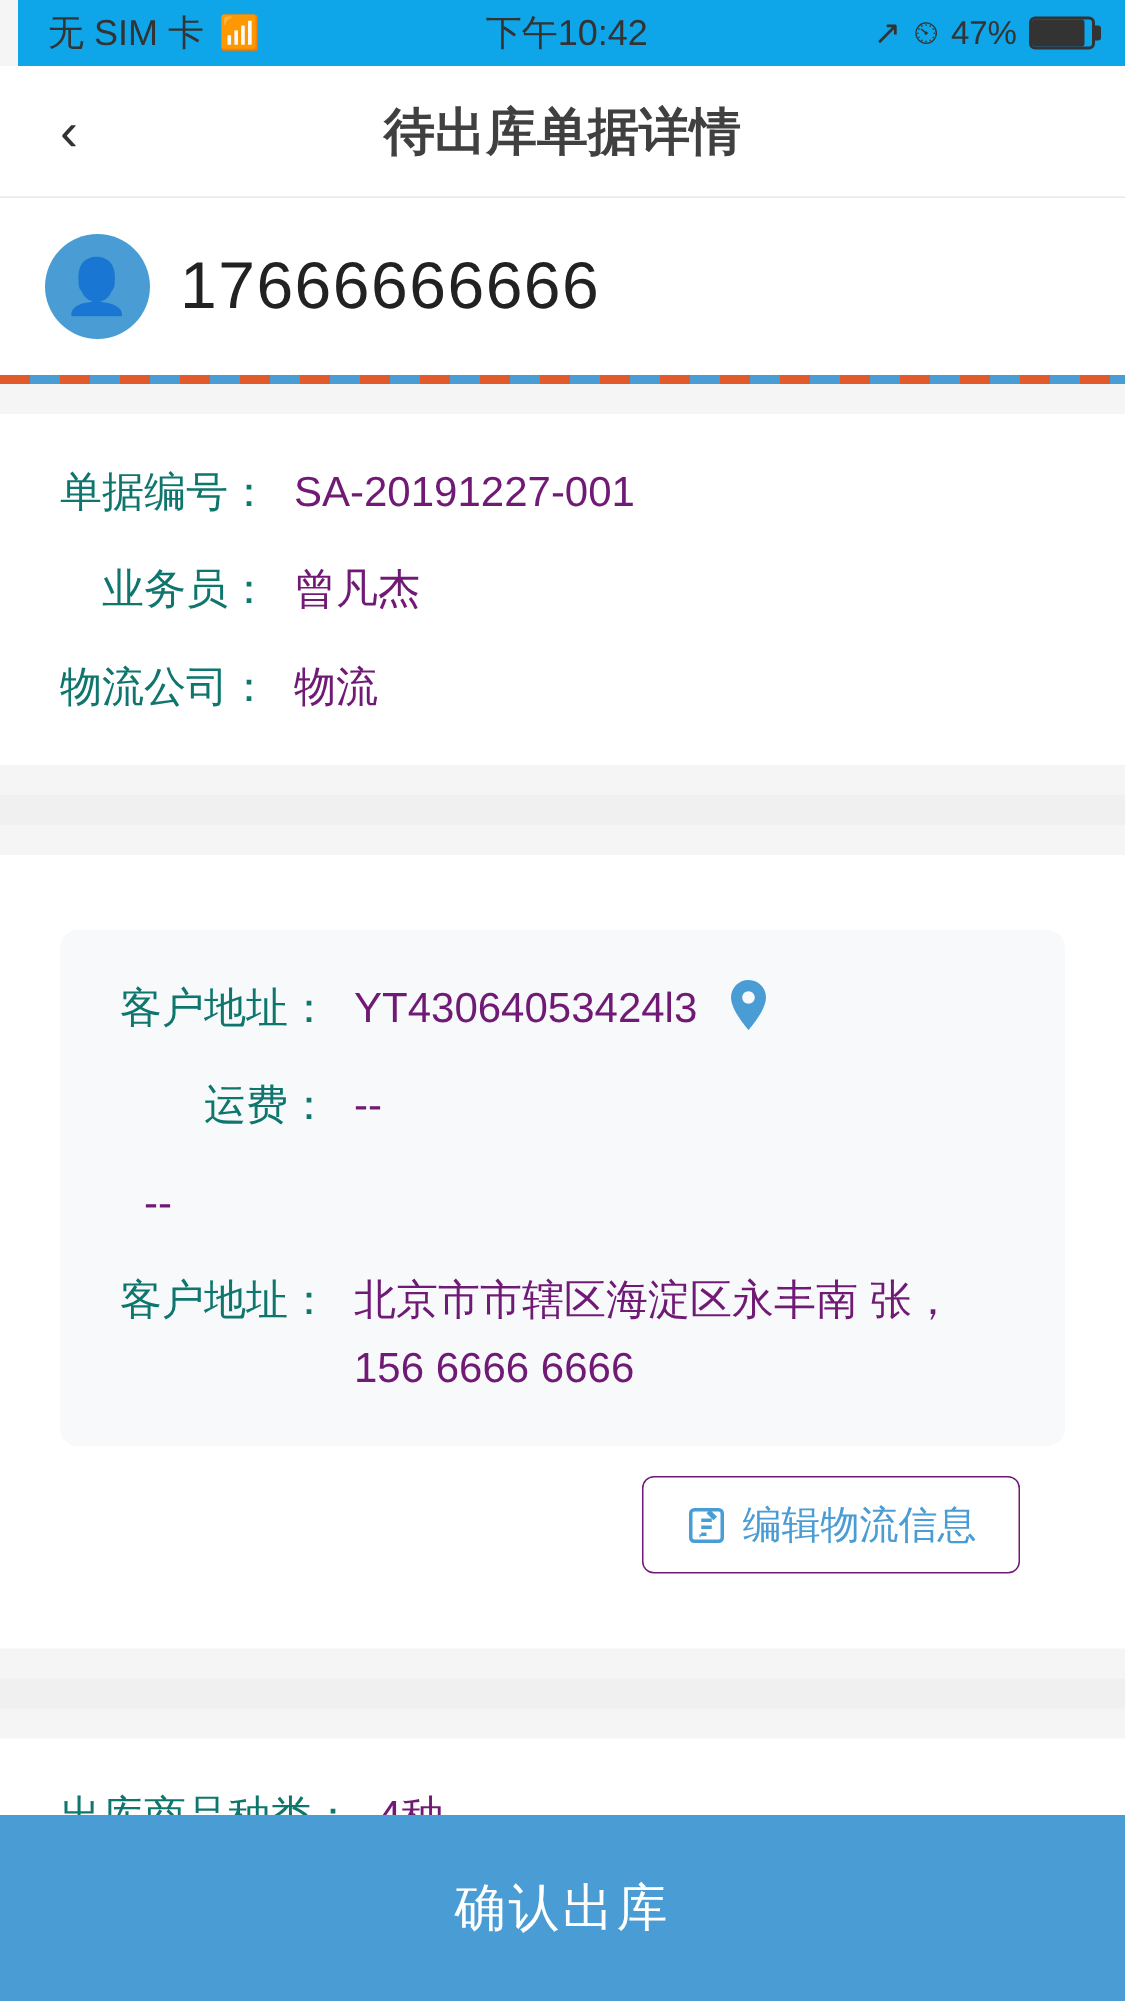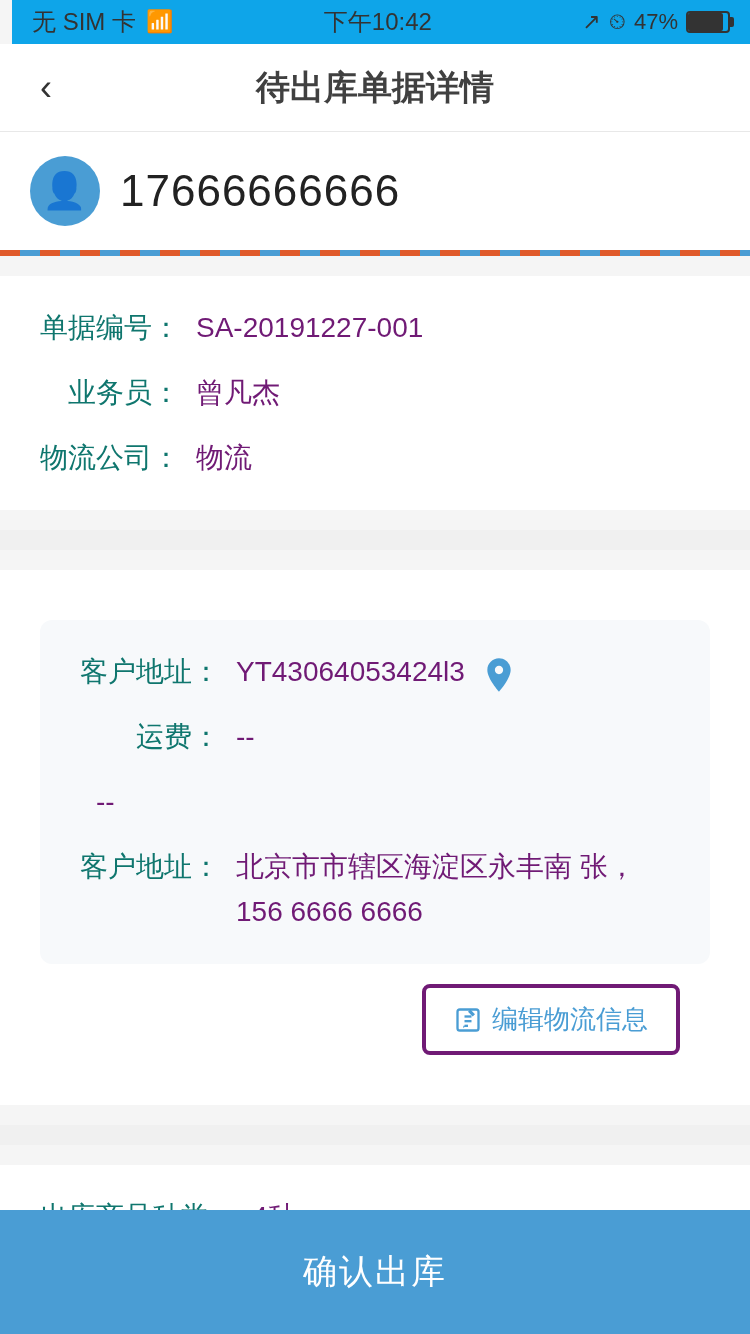--- a/index.html
+++ b/index.html
@@ -151,21 +151,21 @@
       flex-shrink: 0;
     }
     .row-value {
       color: #701a75;
       font-size: 28px;
       margin-left: 16px;
       flex: 1;
     }
     .row-value.with-icon {
       display: flex;
-      align-items: flex-end;
+      align-items: flex-start;
       gap: 14px;
     }
 
     
     .logistics-card {
       background: #f7f9fb;
       border-radius: 12px;
       margin: 20px 0;
       padding: 30px 40px;
     }
@@ -178,21 +178,21 @@
       flex-shrink: 0;
     }
 
     
     .edit-logistics-btn {
       margin: 10px 30px 20px;
       display: flex;
       justify-content: flex-end;
     }
     .btn-outline {
-      border: 4px solid #701a75;
+      border: 1px solid #701a75;
       border-radius: 8px;
       padding: 14px 28px;
       color: #4a9dd4;
       font-size: 26px;
       background: #fff;
       display: flex;
       align-items: center;
       gap: 10px;
       cursor: pointer;
     }

